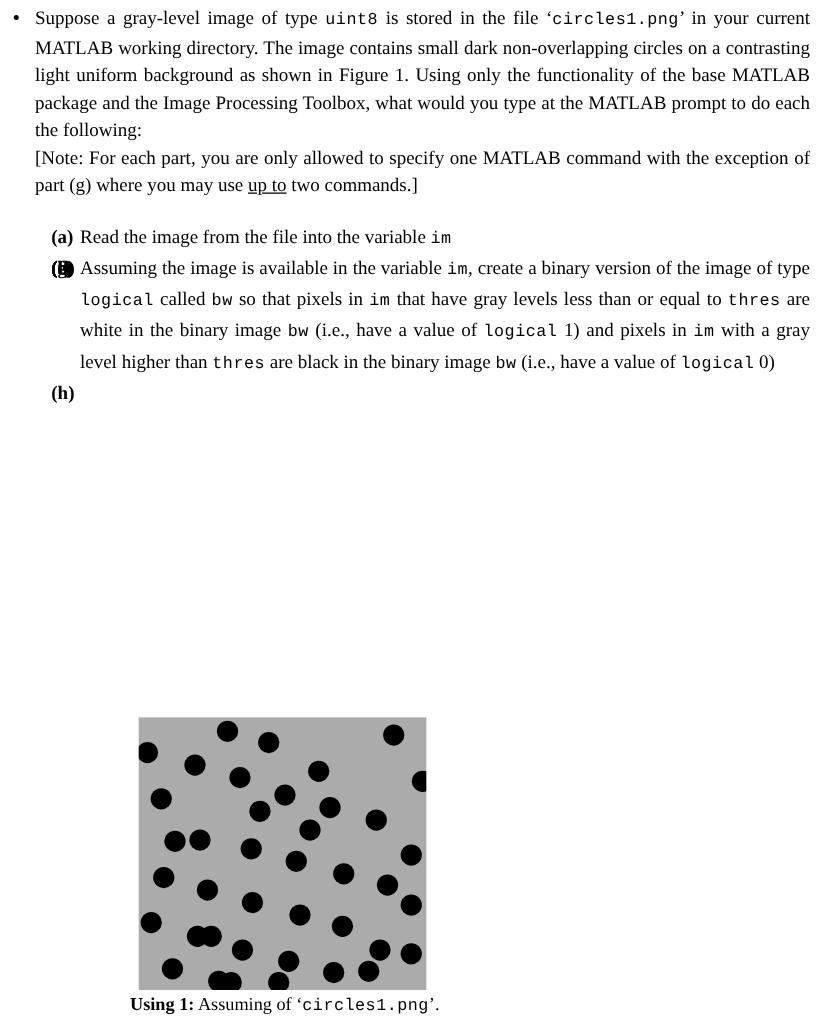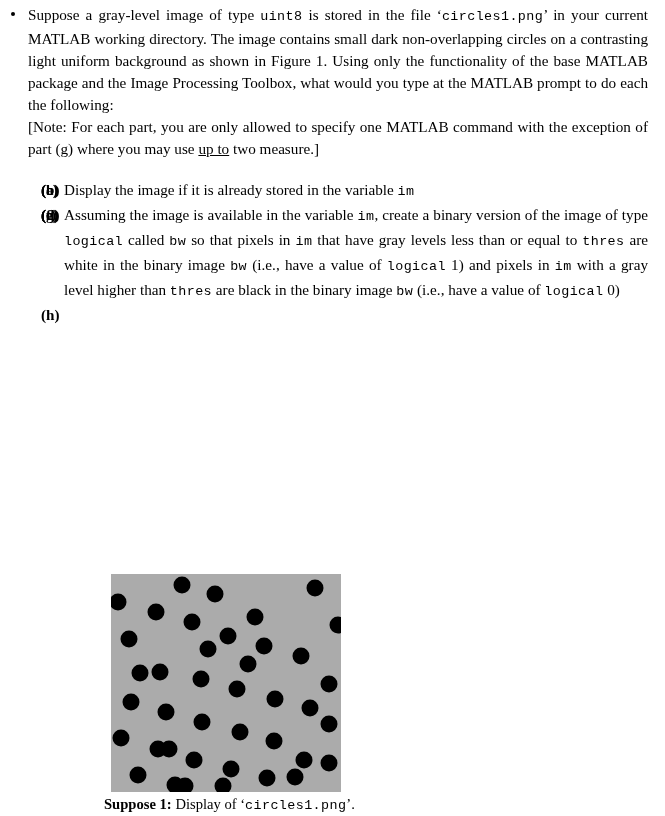--- a/index.html
+++ b/index.html
@@ -130,29 +130,29 @@
 
 <div class="page">
 
   <div class="intro-block">
     <div class="bullet-row">
       <span class="bullet-dot"></span>
       <p class="intro-para">
         <span id="intro-rich"><span>Suppose a gray-level image of type </span><span class="mono">uint8</span><span> is stored in the file ‘</span><span class="mono">circles1.png</span><span>’ in your current MATLAB working directory. The image contains small dark non-overlapping circles on a contrasting light uniform background as shown in Figure 1. Using only the functionality of the base MATLAB package and the Image Processing Toolbox, what would you type at the MATLAB prompt to do each the following:</span></span>
       </p>
       <p class="note-para">
-        <span id="note-rich"><span>[</span><span class="bold">Note:</span><span> For each part, you are only allowed to specify one MATLAB command with the exception of part (g) where you may use </span><span class="uline">up to</span><span> two measure.]</span></span>
+        <span id="note-rich"><span>[</span><span class="bold">Note:</span><span> For each part, you are only allowed to specify one MATLAB command with the exception of part (g) where you may use </span><span class="uline">up to</span><span> two commands.]</span></span>
       </p>
     </div>
   </div>
 
   <div class="qlist" id="qlist">
-      <div class="qitem noj"><span class="qlabel">(a)</span></div>
+      <div class="qitem noj"><span class="qlabel">(a)</span><span><span>Read the image from the file into the variable </span><span class="mono">im</span></span></div>
       <div class="qitem noj"><span class="qlabel">(b)</span></div>
-      <div class="qitem noj"><span class="qlabel">(c)</span><span><span>Display the image if it is already stored in the variable </span><span class="mono">im</span></span></div>
+      <div class="qitem noj"><span class="qlabel">(c)</span></div>
       <div class="qitem"><span class="qlabel">(d)</span></div>
       <div class="qitem"><span class="qlabel">(e)</span></div>
       <div class="qitem"><span class="qlabel">(f)</span></div>
       <div class="qitem"><span class="qlabel">(g)</span><span><span>Assuming the image is available in the variable </span><span class="mono">im</span><span>, create a binary version of the image of type </span><span class="mono">logical</span><span> called </span><span class="mono">bw</span><span> so that pixels in </span><span class="mono">im</span><span> that have gray levels less than or equal to </span><span class="mono">thres</span><span> are white in the binary image </span><span class="mono">bw</span><span> (i.e., have a value of </span><span class="mono">logical</span><span> 1) and pixels in </span><span class="mono">im</span><span> with a gray level higher than </span><span class="mono">thres</span><span> are black in the binary image </span><span class="mono">bw</span><span> (i.e., have a value of </span><span class="mono">logical</span><span> 0)</span></span></div>
       <div class="qitem"><span class="qlabel">(h)</span></div>
     </div>
 
   <div class="figure-wrap">
     <svg class="fig-canvas" id="fig-svg" viewBox="0 0 230 218">
         <rect x="0" y="0" width="230" height="218" fill="#ababab"></rect>
@@ -193,16 +193,16 @@
         <circle cx="64" cy="211" r="8.5" fill="#000000"></circle>
         <circle cx="218" cy="189" r="8.5" fill="#000000"></circle>
         <circle cx="184" cy="203" r="8.5" fill="#000000"></circle>
         <circle cx="97" cy="75" r="8.5" fill="#000000"></circle>
         <circle cx="137" cy="90" r="8.5" fill="#000000"></circle>
         <circle cx="58" cy="175" r="8.5" fill="#000000"></circle>
       </svg>
   </div>
 
   <div class="fig-caption">
-    <span class="cap-label">Suppose 1:</span><span> Display of ‘</span><span class="mono">circles1.png</span><span>’.</span>
+    <span class="cap-label">Using 1:</span><span> Assuming of ‘</span><span class="mono">circles1.png</span><span>’.</span>
   </div>
 
 </div>
 
 </body></html>

